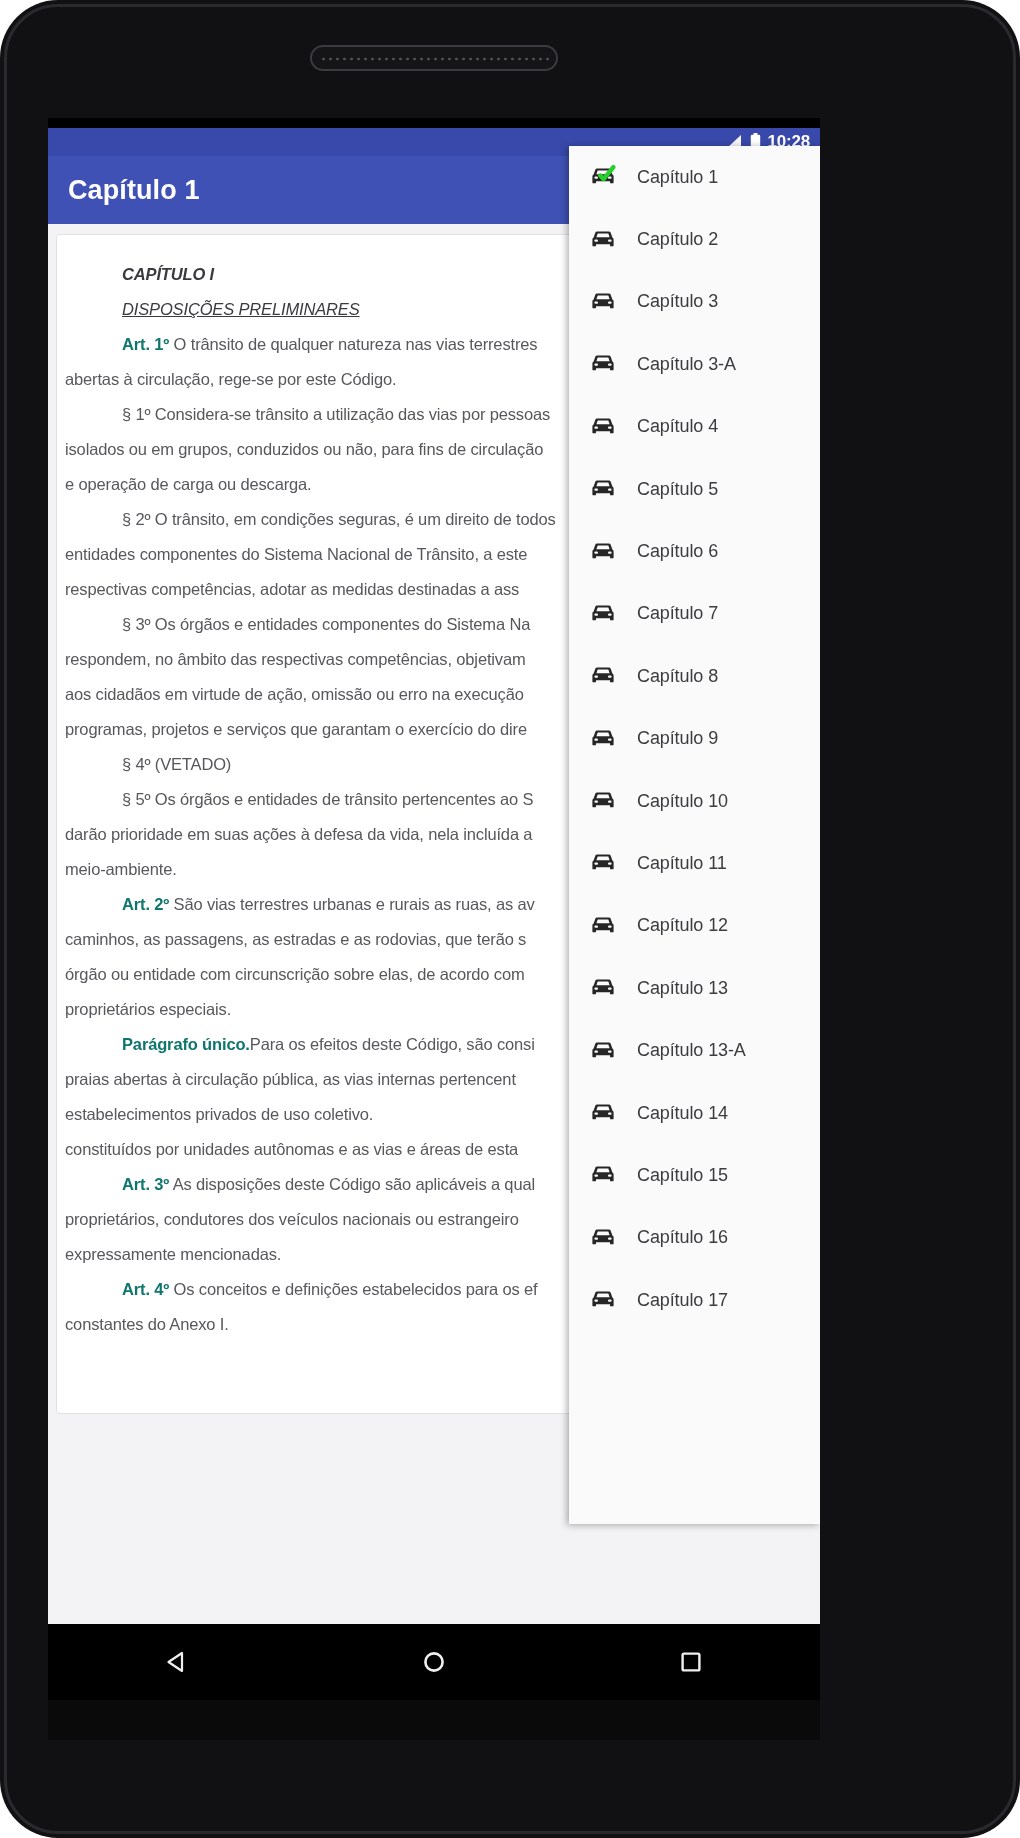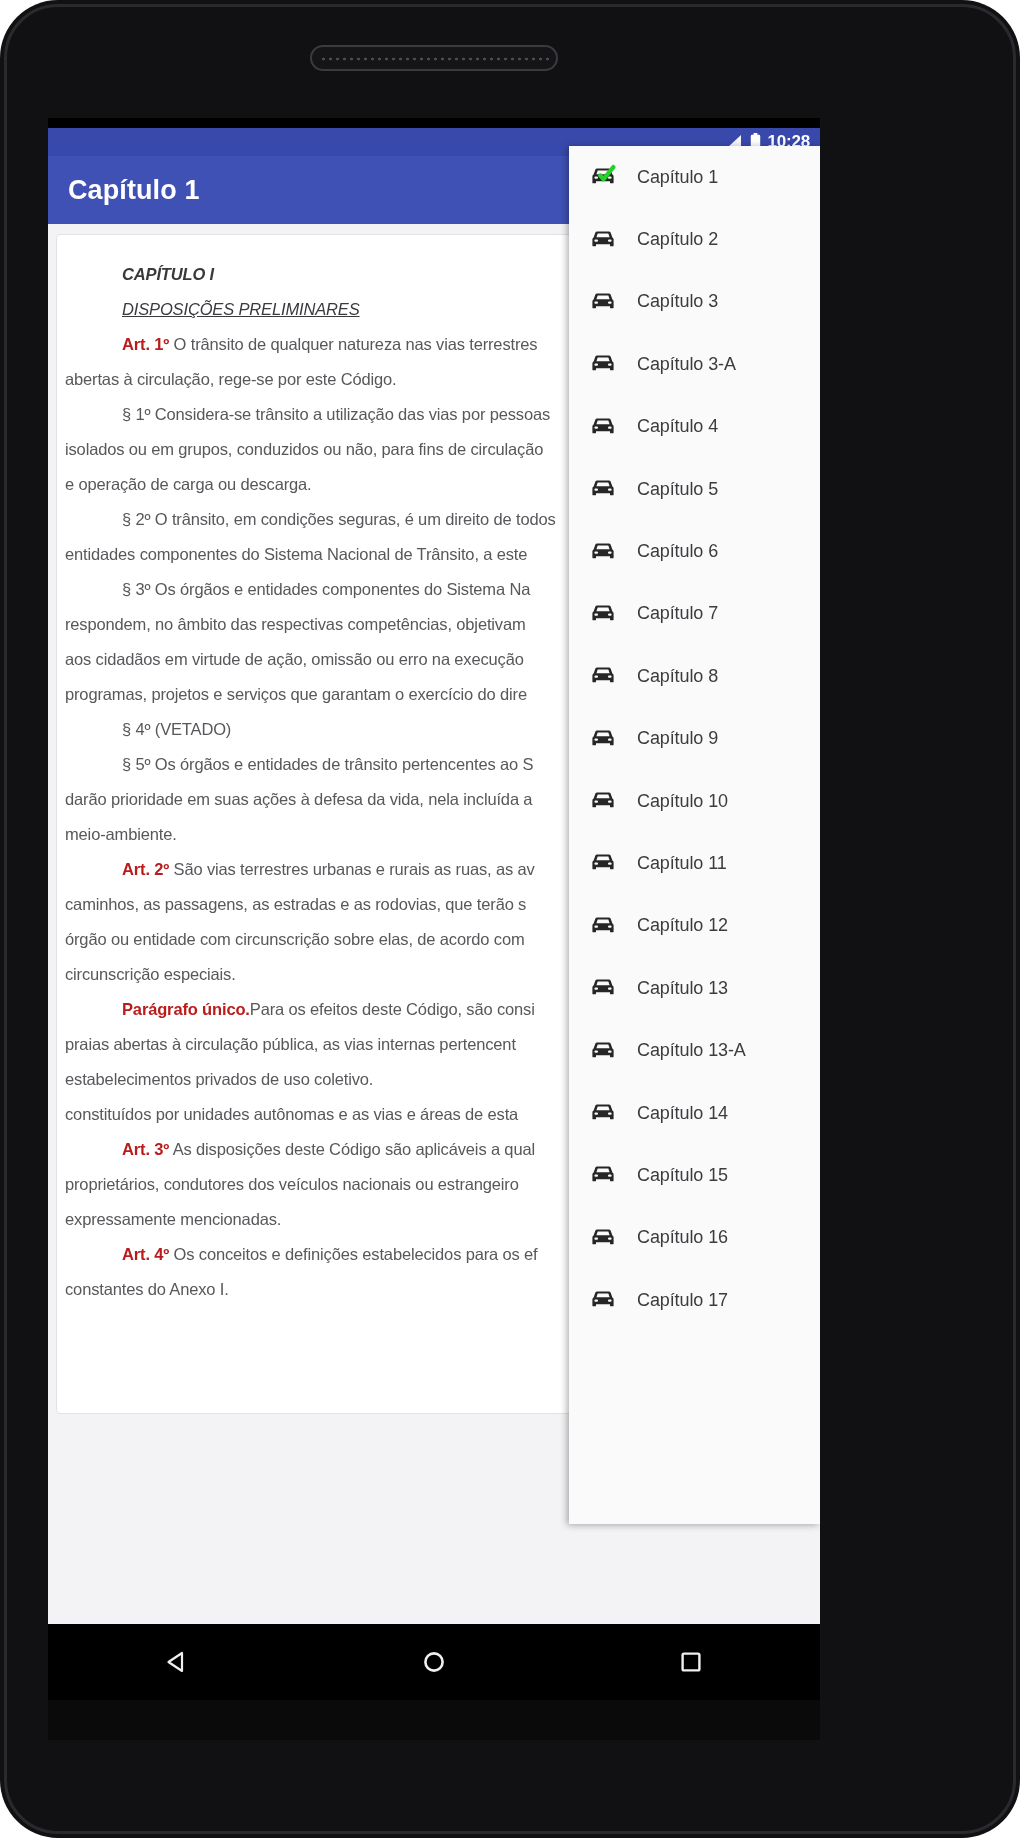--- a/index.html
+++ b/index.html
@@ -132,21 +132,21 @@
     padding-left: 57px;
   }
   #document-body p.heading-underline {
     font-style: italic;
     font-weight: normal;
     color: #3a3a3e;
     text-decoration: underline;
     padding-left: 57px;
   }
   #document-body p.indent { text-indent: 57px; }
-  #document-body p b { color: #b91c1c; font-weight: bold; }
+  #document-body p b { color: #0f766e; font-weight: bold; }
 
   
   #dropdown-menu {
     position: absolute;
     left: 521px; top: 28px;
     width: 251px; height: 1378px;
     background: #fafafa;
     box-shadow: -2px 1px 7px rgba(0,0,0,0.32);
     overflow: hidden;
     z-index: 20;
@@ -228,32 +228,33 @@
           <p class="heading">CAPÍTULO I</p>
           <p class="heading-underline">DISPOSIÇÕES PRELIMINARES</p>
           <div id="document-paragraphs">
               <p class="indent"><b>Art. 1º</b> O trânsito de qualquer natureza nas vias terrestres</p>
               <p>abertas à circulação, rege-se por este Código.</p>
               <p class="indent">§ 1º Considera-se trânsito a utilização das vias por pessoas</p>
               <p>isolados ou em grupos, conduzidos ou não, para fins de circulação</p>
               <p>e operação de carga ou descarga.</p>
               <p class="indent">§ 2º O trânsito, em condições seguras, é um direito de todos</p>
               <p>entidades componentes do Sistema Nacional de Trânsito, a este</p>
+              <p>respectivas competências, adotar as medidas destinadas a ass</p>
               <p class="indent">§ 3º Os órgãos e entidades componentes do Sistema Na</p>
               <p>respondem, no âmbito das respectivas competências, objetivam</p>
               <p>aos cidadãos em virtude de ação, omissão ou erro na execução</p>
               <p>programas, projetos e serviços que garantam o exercício do dire</p>
               <p class="indent">§ 4º (VETADO)</p>
               <p class="indent">§ 5º Os órgãos e entidades de trânsito pertencentes ao S</p>
               <p>darão prioridade em suas ações à defesa da vida, nela incluída a</p>
               <p>meio-ambiente.</p>
               <p class="indent"><b>Art. 2º</b> São vias terrestres urbanas e rurais as ruas, as av</p>
               <p>caminhos, as passagens, as estradas e as rodovias, que terão s</p>
               <p>órgão ou entidade com circunscrição sobre elas, de acordo com</p>
-              <p>circunscrição especiais.</p>
+              <p>proprietários especiais.</p>
               <p class="indent"><b>Parágrafo único.</b>Para os efeitos deste Código, são consi</p>
               <p>praias abertas à circulação pública, as vias internas pertencent</p>
               <p>estabelecimentos privados de uso coletivo.</p>
               <p>constituídos por unidades autônomas e as vias e áreas de esta</p>
               <p class="indent"><b>Art. 3º</b> As disposições deste Código são aplicáveis a qual</p>
               <p>proprietários, condutores dos veículos nacionais ou estrangeiro</p>
               <p>expressamente mencionadas.</p>
               <p class="indent"><b>Art. 4º</b> Os conceitos e definições estabelecidos para os ef</p>
               <p>constantes do Anexo I.</p>
             </div>

